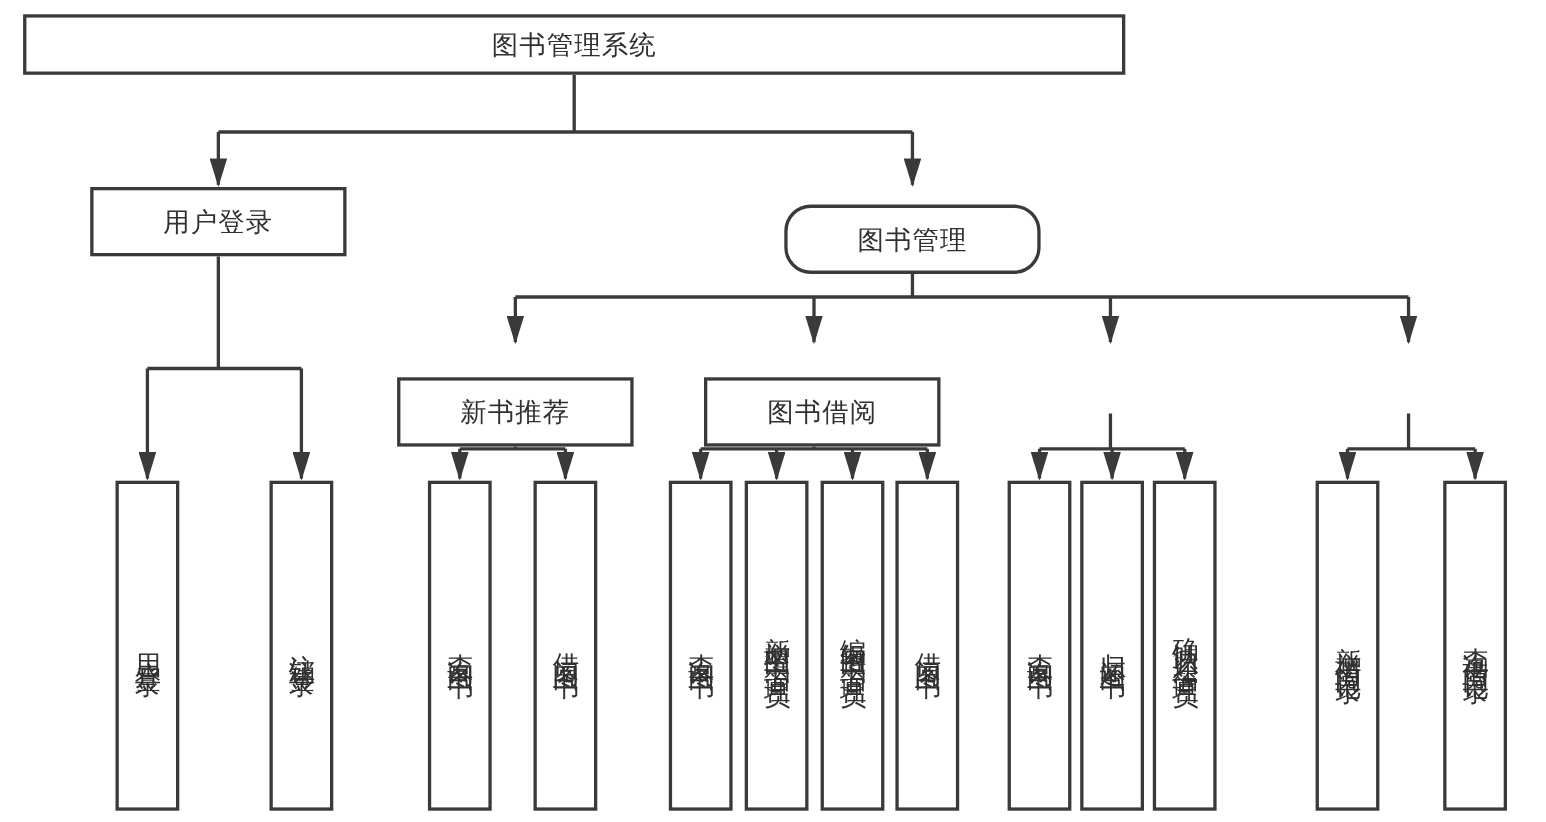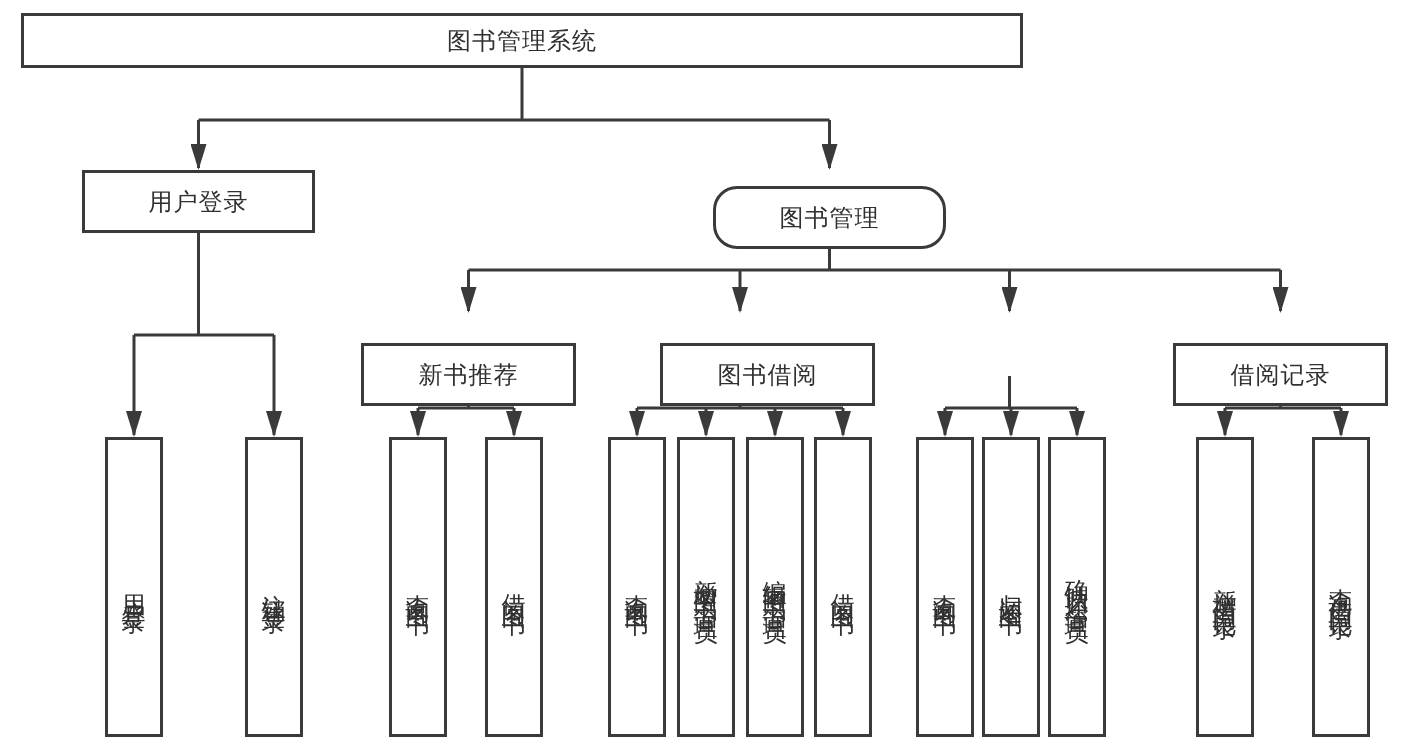--- a/index.html
+++ b/index.html
@@ -28,21 +28,21 @@
     background:#fff;
     display:flex;align-items:center;justify-content:center;
     text-align:center;
   }
   .hnode{font-size:24px;letter-spacing:1px;}
   .n-root{left:21px;top:13px;width:1002px;height:55px;}
   .n-login{left:82px;top:170px;width:233px;height:63px;}
   .n-mgmt{left:713px;top:186px;width:233px;height:63px;border-radius:24px;}
   .n-l3{top:313px;width:215px;height:63px;margin-top:30px;}
   .n-rec{left:361px;}
-  .n-borrow{left:660px;}
+  .n-borrow{left:640px;}
   .n-cur{left:902px;}
   .n-hist{left:1173px;}
   .leaf{top:437px;width:58px;height:300px;}
   .vtext{
     writing-mode:vertical-lr;
     text-orientation:mixed;
     font-size:24px;
     letter-spacing:6px;
     line-height:1.05;
     white-space:nowrap;
@@ -132,23 +132,20 @@
   <div class="node hnode n-mgmt">
     <span>图书管理</span>
   </div>
 
   <div class="node hnode n-l3 n-rec">
     <span>新书推荐</span>
   </div>
   <div class="node hnode n-l3 n-borrow">
     <span>图书借阅</span>
   </div>
-  <div class="node hnode n-l3 n-hist">
-    <span>借阅记录</span>
-  </div>
 
   <div class="node leaf lf0">
     <span class="vtext">用户登录</span>
   </div>
   <div class="node leaf lf1">
     <span class="vtext">注销登录</span>
   </div>
   <div class="node leaf lf2">
     <span class="vtext">查询图书</span>
   </div>

